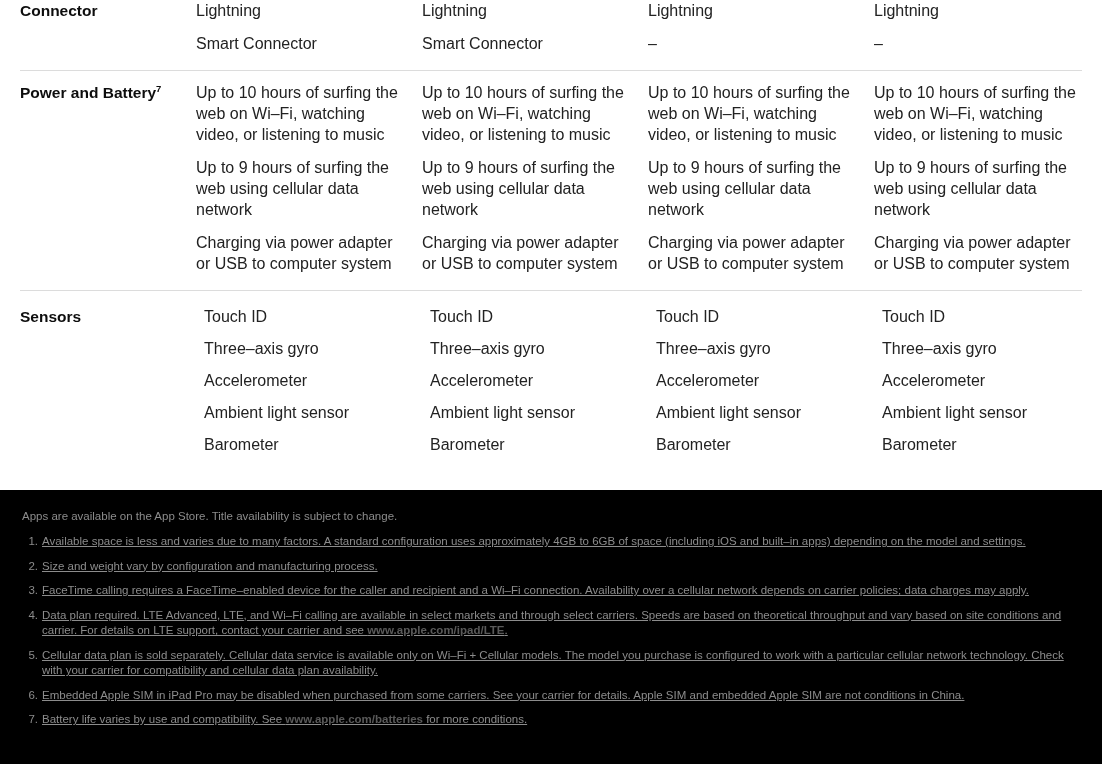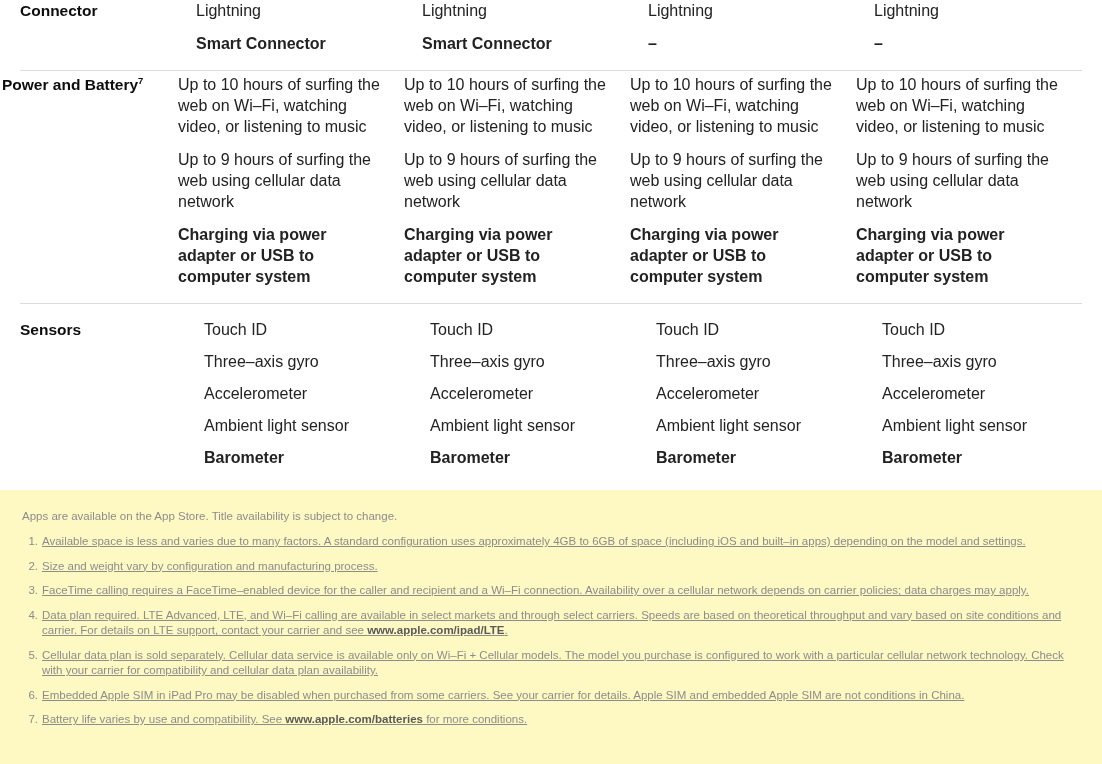--- a/index.html
+++ b/index.html
@@ -63,40 +63,40 @@
     width: 226px;
     flex: 0 0 226px;
     font-size: 16px;
     line-height: 21px;
     color: #222222;
     padding-right: 18px;
   }
   .spec-col .cell-item {
     margin: 0 0 12px 0;
   }
-  .spec-col .cell-item:last-child { margin-bottom: 0; font-weight: bold; }
+  .spec-col .cell-item:last-child { margin-bottom: 0; }
 
   
   .row-connector { padding-top: 0; padding-bottom: 16px; }
   .row-connector .spec-label,
   .row-connector .spec-col { margin-top: 0; }
 
-  .row-power { padding-top: 4px; padding-bottom: 16px; justify-content: flex-end; }
+  .row-power { padding-top: 12px; padding-bottom: 16px; }
   .row-sensors { padding-top: 16px; padding-bottom: 20px; border-radius: 24px; }
 
   .row-sensors .spec-col .cell-item { margin-bottom: 11px; margin-left: 8px; }
 
   
   #footnotes {
     position: absolute;
     left: 0;
     top: 490px;
     width: 1102px;
     height: 274px;
-    background: #fef9c3;
+    background: #000000;
     padding: 18px 20px 0 20px;
   }
   .fn-intro {
     font-size: 11.5px;
     line-height: 16px;
     color: #8c8c8c;
     margin: 0 0 10px 0;
     padding-left: 2px;
   }
   .fn-list {

